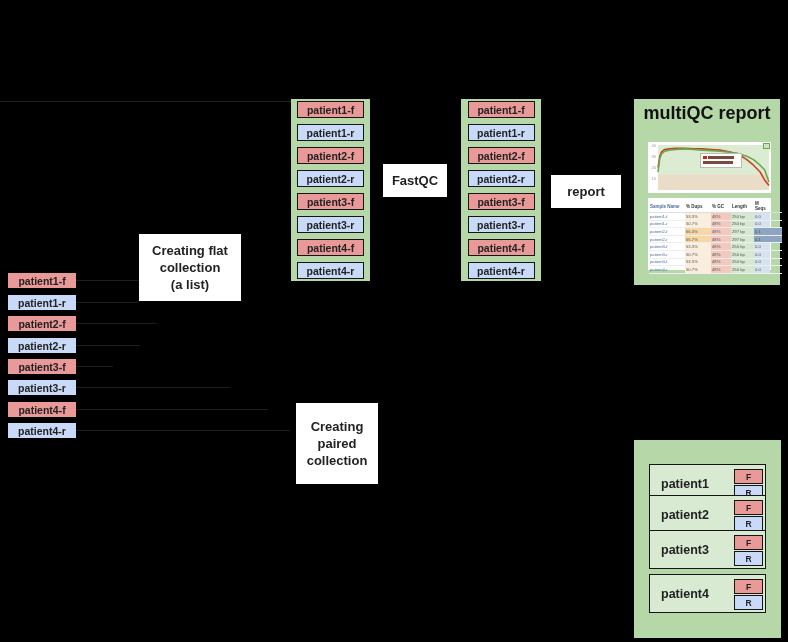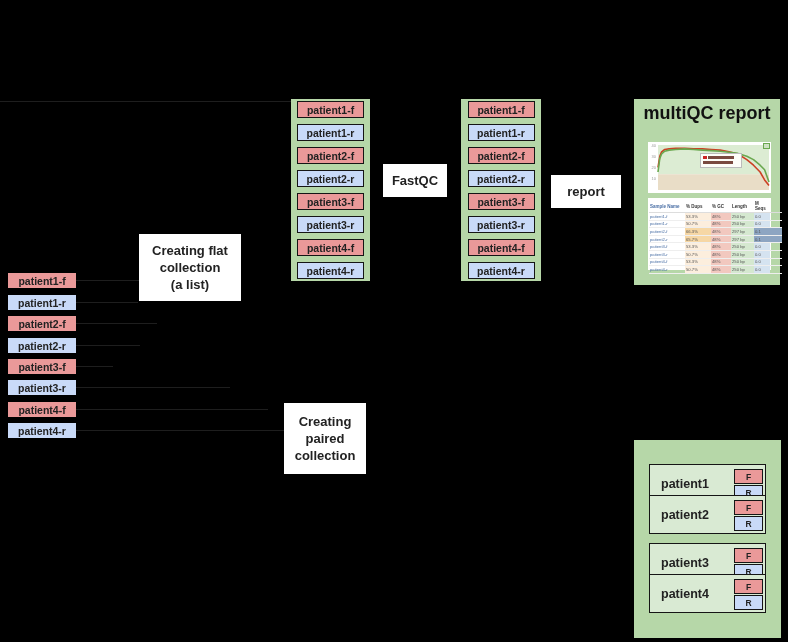--- a/index.html
+++ b/index.html
@@ -70,21 +70,21 @@
   <div class="file-chip f" style="top:359px">patient3-f</div>
   <div class="file-chip r" style="top:380px">patient3-r</div>
   <div class="file-chip f" style="top:402px">patient4-f</div>
   <div class="file-chip r" style="top:423px">patient4-r</div>
 
   <div class="process-box" style="left:139px;top:234px;width:102px;height:67px">Creating flat
 collection
 (a list)</div>
   <div class="process-box" style="left:383px;top:164px;width:64px;height:33px">FastQC</div>
   <div class="process-box" style="left:551px;top:175px;width:70px;height:33px">report</div>
-  <div class="process-box" style="left:284px;top:403px;width:82px;height:71px">Creating
+  <div class="process-box" style="left:296px;top:403px;width:82px;height:81px">Creating
 paired
 collection</div>
 
   <div class="collection" style="left:291px;top:99px;width:79px;height:182px">
     <div class="citem f">patient1-f</div>
     <div class="citem r">patient1-r</div>
     <div class="citem f">patient2-f</div>
     <div class="citem r">patient2-r</div>
     <div class="citem f">patient3-f</div>
     <div class="citem r">patient3-r</div>
@@ -211,21 +211,21 @@
     <div class="pair-card" style="top:24px">
       <span class="pair-label">patient1</span>
       <span class="fr-chip f" style="top:4px">F</span>
       <span class="fr-chip r" style="top:20px">R</span>
     </div>
     <div class="pair-card" style="top:55px">
       <span class="pair-label">patient2</span>
       <span class="fr-chip f" style="top:4px">F</span>
       <span class="fr-chip r" style="top:20px">R</span>
     </div>
-    <div class="pair-card" style="top:103px">
+    <div class="pair-card" style="top:90px">
       <span class="pair-label">patient3</span>
       <span class="fr-chip f" style="top:4px">F</span>
       <span class="fr-chip r" style="top:20px">R</span>
     </div>
     <div class="pair-card" style="top:134px">
       <span class="pair-label">patient4</span>
       <span class="fr-chip f" style="top:4px">F</span>
       <span class="fr-chip r" style="top:20px">R</span>
     </div>
   </div>

